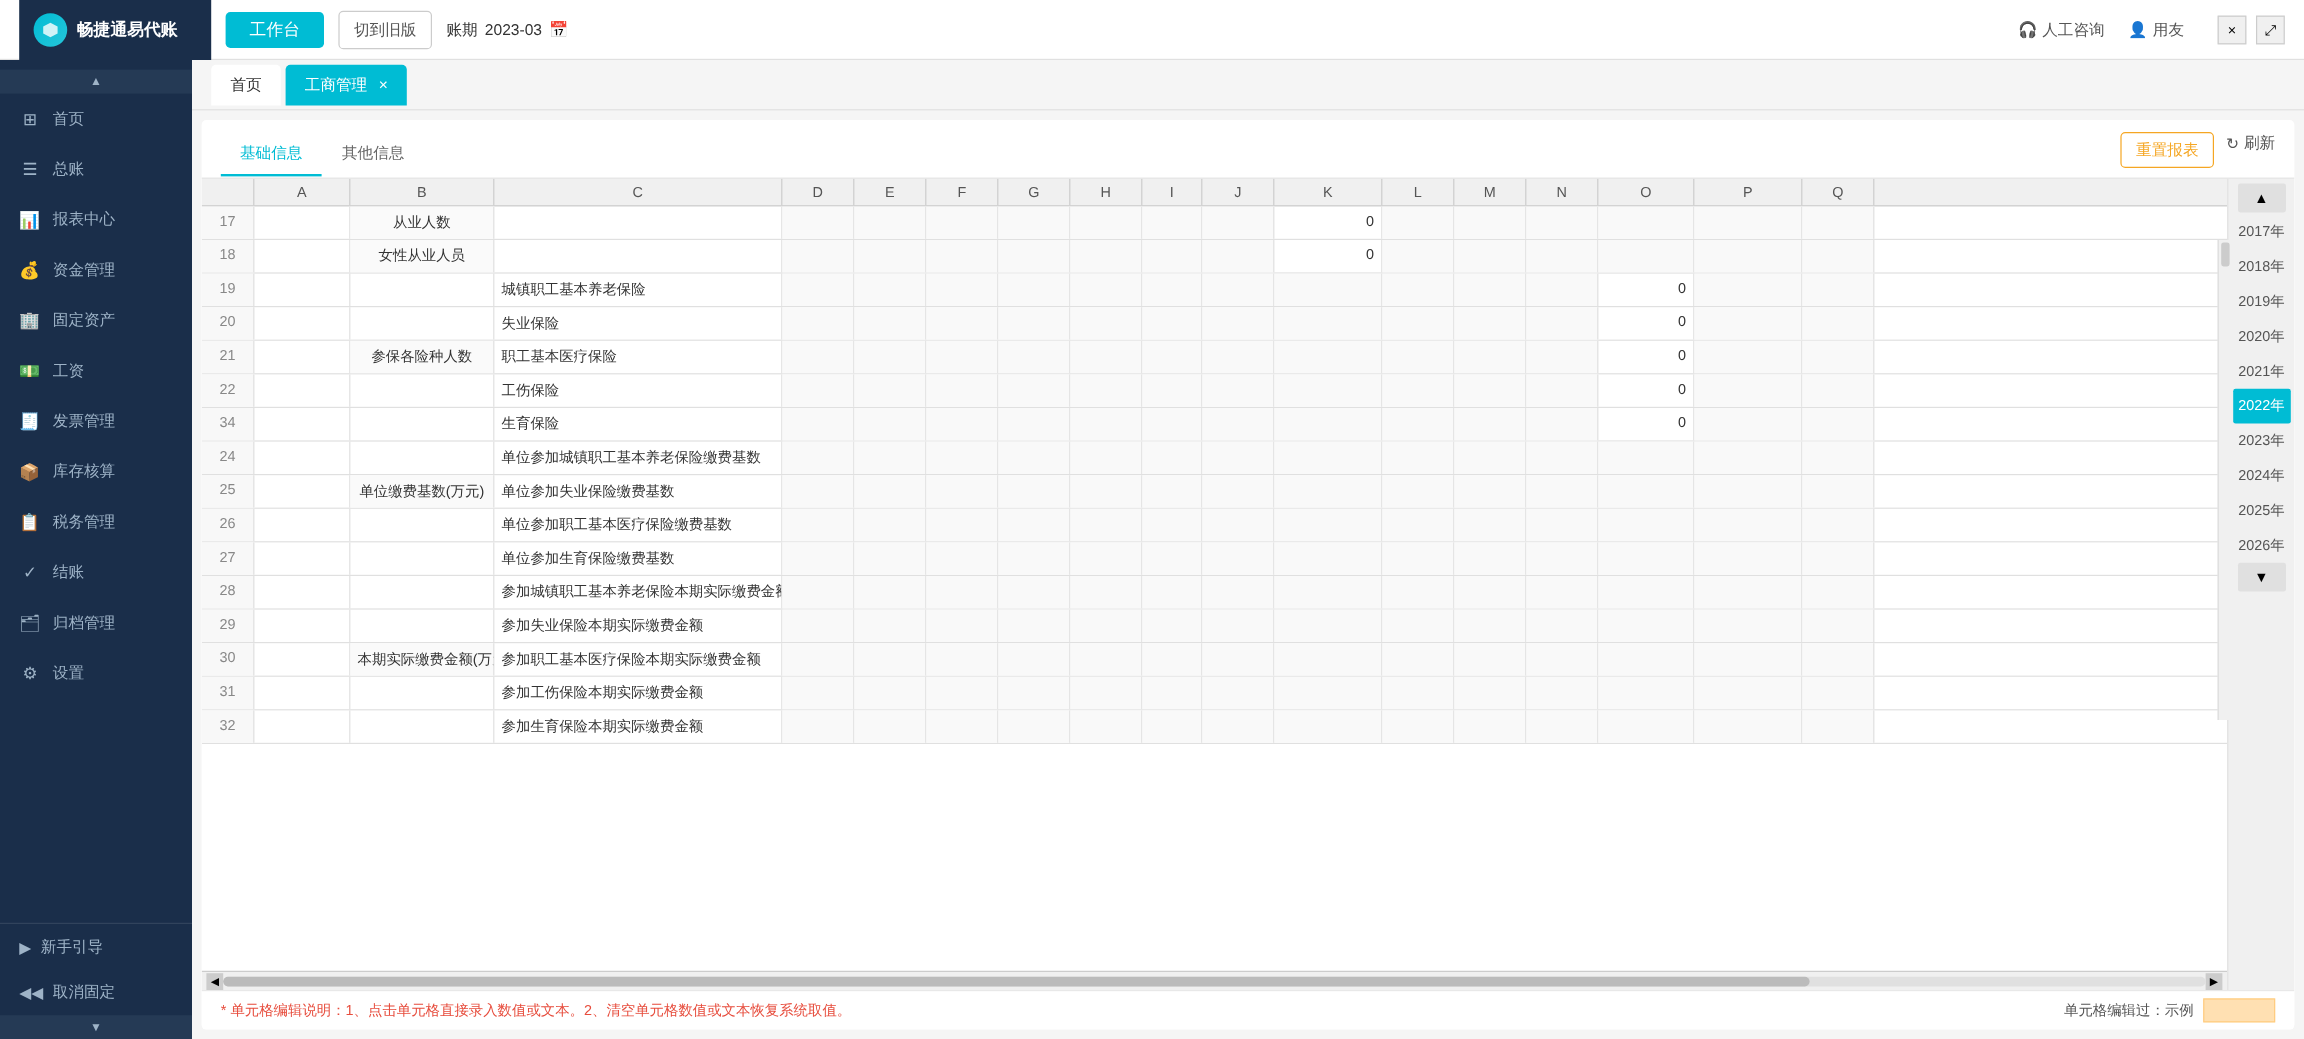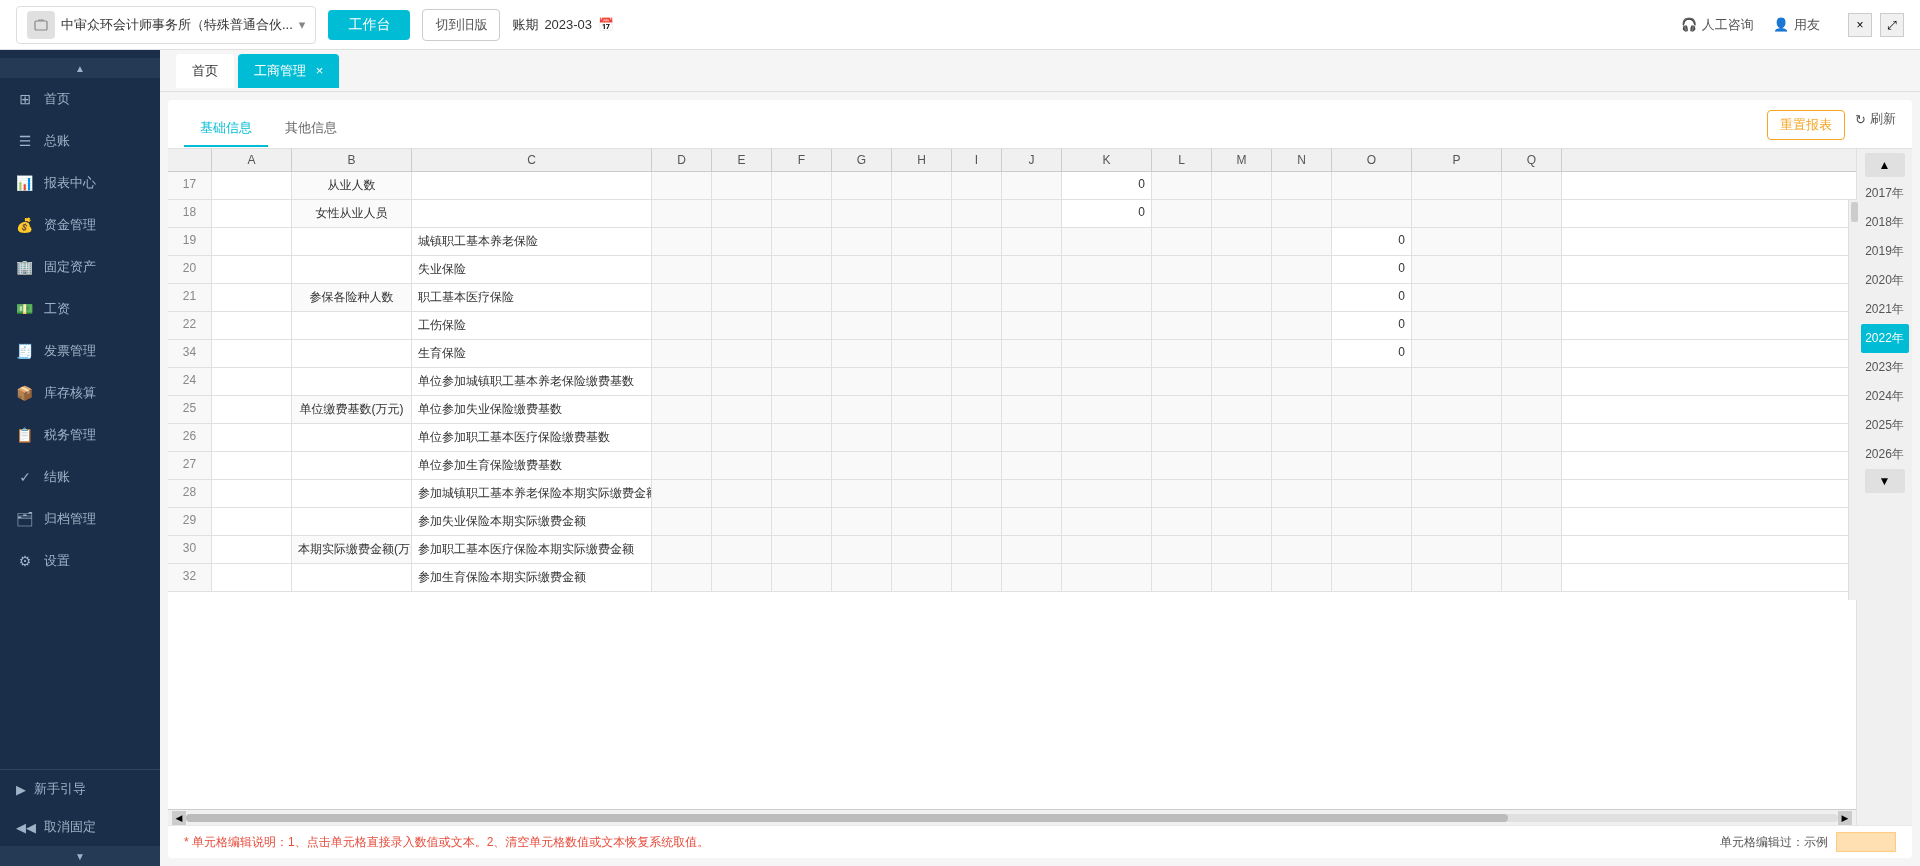--- a/index.html
+++ b/index.html
@@ -123,31 +123,29 @@
     .year-item.active { background: #00bcd4; color: #fff; border-radius: 2px; }
 
     
     .window-controls { display: flex; align-items: center; gap: 8px; margin-left: 8px; }
     .win-btn { width: 24px; height: 24px; background: #f0f0f0; border: 1px solid #ccc; cursor: pointer; display: flex; align-items: center; justify-content: center; font-size: 12px; }
   </style>
 </head>
 <body>
 
 <div class="top-header">
-
-  <div class="company-selector">
-    <div class="company-icon">
-      <svg width="14" height="14" viewBox="0 0 14 14">
-          <rect x="1" y="3" width="12" height="9" rx="1" fill="none" stroke="#888" stroke-width="1.2"></rect>
-          <path d="M5 3 V2 H9 V3" fill="none" stroke="#888" stroke-width="1.2"></path>
+  <div class="logo-area">
+    <div class="logo-icon">
+      <svg width="16" height="16" viewBox="0 0 16 16">
+          <path d="M8 2 L14 5 L14 11 L8 14 L2 11 L2 5 Z" fill="white" opacity="0.8"></path>
         </svg>
     </div>
-    <span>中审众环会计师事务所（特殊普通合伙...</span>
-    <span style="color:#888">▾</span>
+    <span class="logo-text">畅捷通易代账</span>
   </div>
+
 
   <button class="workbench-btn">工作台</button>
   <button class="switch-btn">切到旧版</button>
 
   <div class="period-info">
     <span>账期</span>
     <span>2023-03</span>
     <span style="cursor:pointer">📅</span>
   </div>
 
@@ -572,20 +570,40 @@
               <div class="cell empty-value" style="width:60px;"></div>
               <div class="cell empty-value" style="width:90px;"></div>
               <div class="cell empty-value" style="width:60px;"></div>
               <div class="cell empty-value" style="width:60px;"></div>
               <div class="cell empty-value" style="width:60px;"></div>
               <div class="cell empty-value" style="width:80px;"></div>
               <div class="cell empty-value" style="width:90px;"></div>
               <div class="cell empty-value" style="width:60px;"></div>
             </div>
 
+            <div class="table-row">
+              <div class="row-num">31</div>
+              <div class="cell" style="width:80px;"></div>
+              <div class="cell" style="width:120px;"></div>
+              <div class="cell" style="width:240px;">参加工伤保险本期实际缴费金额</div>
+              <div class="cell empty-value" style="width:60px;"></div>
+              <div class="cell empty-value" style="width:60px;"></div>
+              <div class="cell empty-value" style="width:60px;"></div>
+              <div class="cell empty-value" style="width:60px;"></div>
+              <div class="cell empty-value" style="width:60px;"></div>
+              <div class="cell empty-value" style="width:50px;"></div>
+              <div class="cell empty-value" style="width:60px;"></div>
+              <div class="cell empty-value" style="width:90px;"></div>
+              <div class="cell empty-value" style="width:60px;"></div>
+              <div class="cell empty-value" style="width:60px;"></div>
+              <div class="cell empty-value" style="width:60px;"></div>
+              <div class="cell empty-value" style="width:80px;"></div>
+              <div class="cell empty-value" style="width:90px;"></div>
+              <div class="cell empty-value" style="width:60px;"></div>
+            </div>
 
             <div class="table-row">
               <div class="row-num">32</div>
               <div class="cell" style="width:80px;"></div>
               <div class="cell" style="width:120px;"></div>
               <div class="cell" style="width:240px;">参加生育保险本期实际缴费金额</div>
               <div class="cell empty-value" style="width:60px;"></div>
               <div class="cell empty-value" style="width:60px;"></div>
               <div class="cell empty-value" style="width:60px;"></div>
               <div class="cell empty-value" style="width:60px;"></div>

